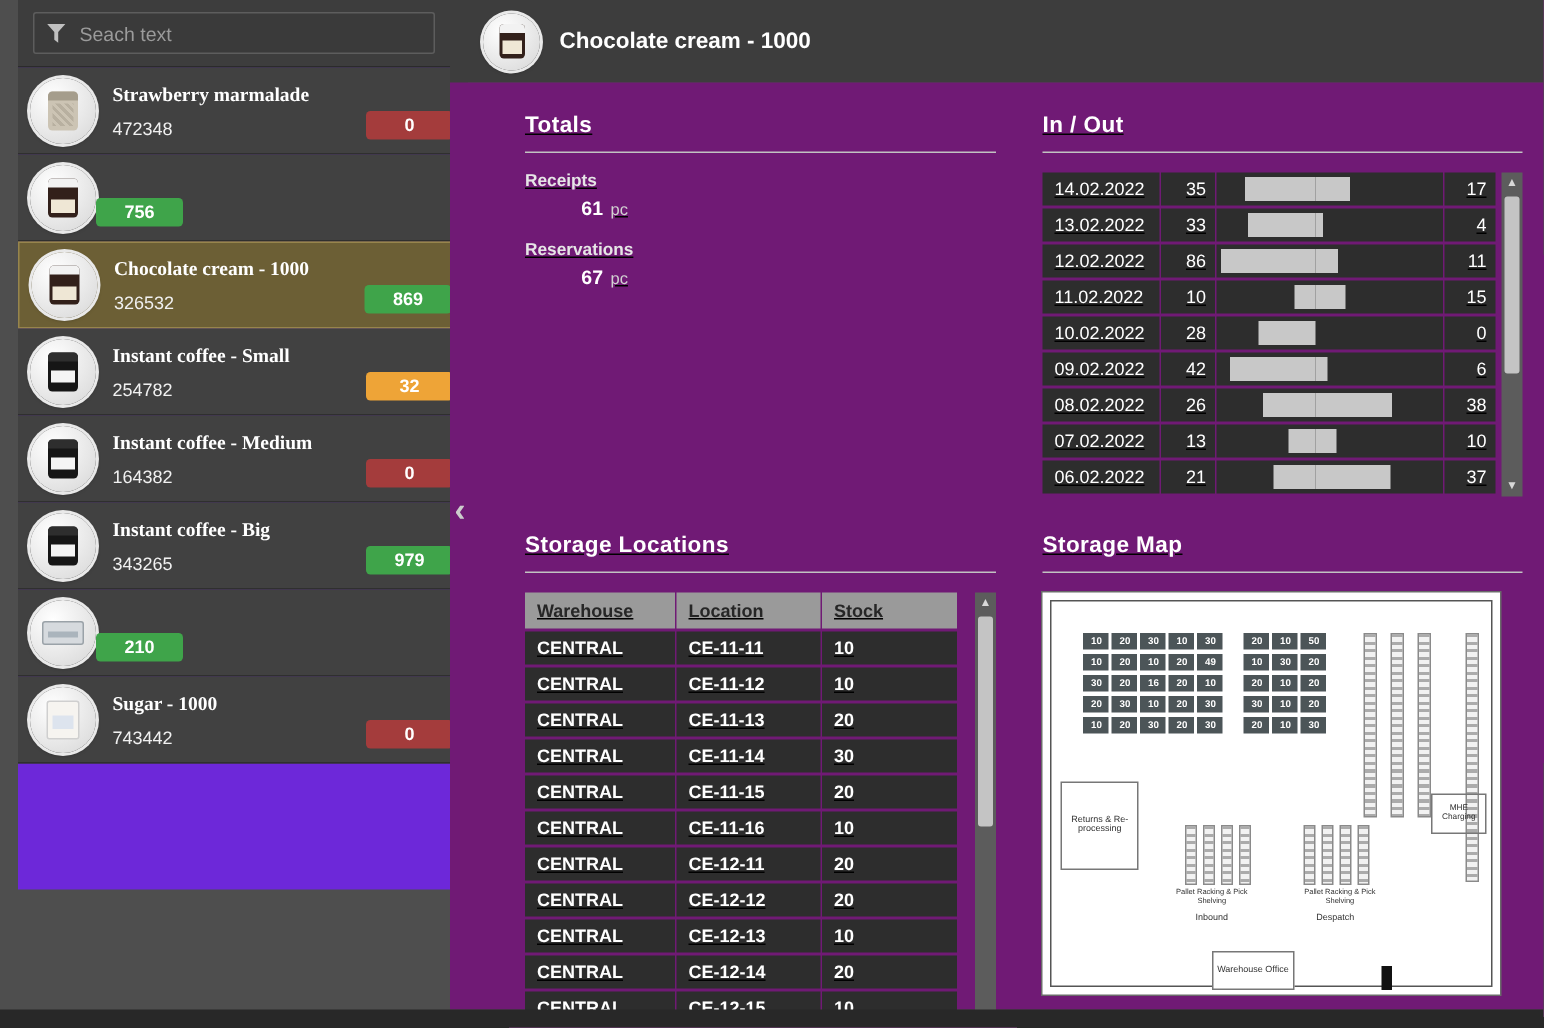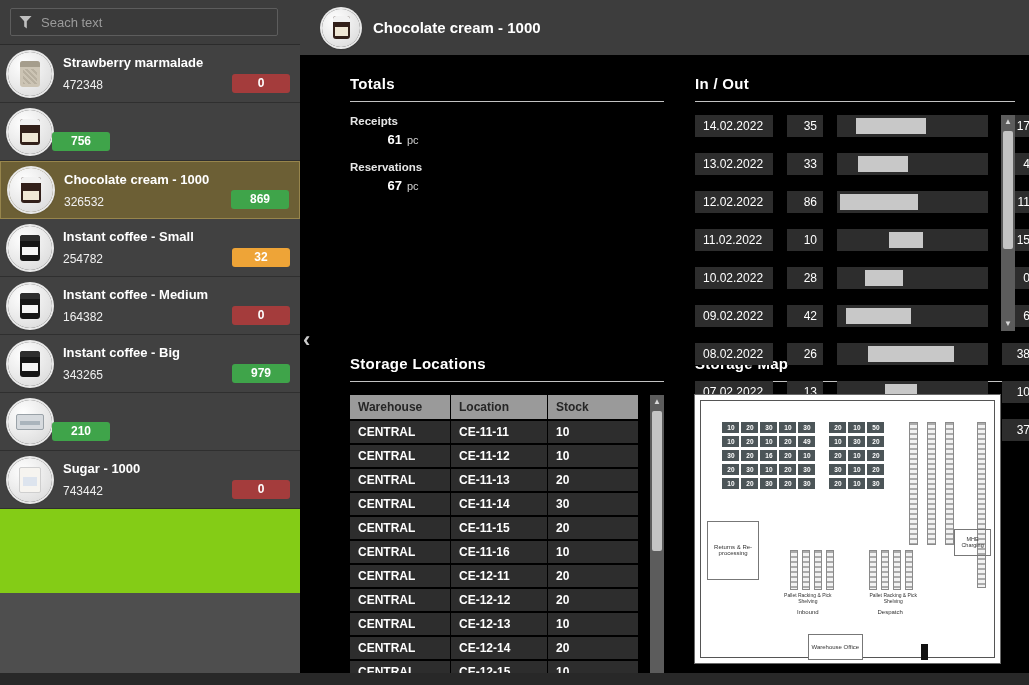--- a/index.html
+++ b/index.html
@@ -2,32 +2,32 @@
 <html><head>
 <meta charset="utf-8">
 <style>
   * { box-sizing: border-box; margin: 0; padding: 0; }
   html,body { width:1029px; height:685px; }
   body { font-family:"Liberation Sans", sans-serif; background:#4e4e4e; overflow:hidden; }
 
   .app { position:relative; width:1029px; height:685px; background:#4e4e4e; overflow:hidden; }
 
   
-  .sidebar { position:absolute; left:0; top:0; width:300px; height:593px; background:#84cc16; }
+  .sidebar { position:absolute; left:12px; top:0; width:300px; height:593px; background:#6d28d9; }
   .search-bar { height:45px; background:#3d3d3d; display:flex; align-items:center; padding:0 10px; border-bottom:1px solid #2b2b2b; }
   .search-box { display:flex; align-items:center; gap:9px; border:1px solid #5d5d5d; border-radius:2px; height:28px; width:268px; padding:0 8px; background:#3a3a3a; }
   .funnel { width:13px; height:13px; background:#c0c0c0; clip-path:polygon(0 0,100% 0,60% 45%,60% 100%,40% 84%,40% 45%); flex:0 0 auto; }
   input.search { background:transparent; border:none; outline:none; color:#ddd; font-size:13px; width:220px; font-family:"Liberation Sans",sans-serif; }
   input.search::placeholder { color:#9b9b9b; }
 
   .p-item { display:flex; align-items:center; height:58px; padding:0 8px; background:#414141; border-bottom:1px solid #2f2f2f; cursor:pointer; }
   .p-item.selected { background:#6c5f35; border:1px solid #97854c; }
   .avatar { width:44px; height:44px; border-radius:50%; background:radial-gradient(circle at 35% 30%, #ffffff, #d6d6d6); display:flex; align-items:center; justify-content:center; flex:0 0 auto; box-shadow:0 0 0 2px #e9e9e9, 0 1px 3px rgba(0,0,0,.55); }
   .p-txt { flex:1; padding-left:11px; }
-  .p-name { color:#fff; font-weight:700; font-size:13px; }
+  .p-name { color:#fff; font-weight:700; font-size:13px;font-family:Liberation Serif, serif; }
   .p-code { color:#f0f0f0; font-size:12px; margin-top:8px; }
   .badge { min-width:58px; height:19px; line-height:19px; text-align:center; color:#fff; font-weight:700; font-size:12px; border-radius:3px; align-self:flex-end; margin-bottom:9px; margin-right:2px; padding:0 6px; }
   .b-red { background:#a43c3c; }
   .b-green { background:#3fa44a; }
   .b-orange { background:#eea437; }
 
   
   .pic { position:relative; }
   .jar { width:20px; height:26px; border-radius:3px; }
   .jar-nutella { background:#32201a; }
@@ -48,32 +48,32 @@
 
   
   .main { position:absolute; left:300px; top:0; right:0; height:673px; }
   .main-header { height:55px; background:#3d3d3d; display:flex; align-items:center; padding-left:22px; gap:13px; }
   .main-header .avatar { width:38px; height:38px; }
   .main-header .jar { width:17px; height:23px; }
   .main-title { color:#fff; font-weight:700; font-size:15px; }
 
   .collapse { position:absolute; left:303px; top:330px; color:#cccccc; font-size:22px; line-height:20px; cursor:pointer; z-index:5; font-weight:700; }
 
-  .content { position:absolute; left:0; top:55px; right:0; bottom:0; background:#000000; padding:20px 14px 0 50px; display:grid; grid-template-columns:314px 320px; column-gap:31px; row-gap:24px; align-content:start; }
+  .content { position:absolute; left:0; top:55px; right:0; bottom:0; background:#701a75; padding:20px 14px 0 50px; display:grid; grid-template-columns:314px 320px; column-gap:31px; row-gap:24px; align-content:start;text-decoration:underline; }
   .section-title { color:#fff; font-weight:700; font-size:15px; letter-spacing:.3px; padding-bottom:9px; border-bottom:1px solid #c2c2c2; }
 
   
   .tot-label { color:#e6e6e6; font-weight:700; font-size:11.5px; margin-top:13px; }
   .tot-val { margin-top:3px; }
   .tot-num { display:inline-block; width:52px; text-align:right; color:#fff; font-weight:700; font-size:13px; }
   .tot-unit { color:#d2d2d2; font-size:11px; margin-left:5px; }
 
   
   .io-wrap { position:relative; margin-top:13px; padding-right:17px; height:216px; }
-  .io-row { display:grid; grid-template-columns:78px 36px 151px 34px; gap:14px; height:22px; margin-bottom:16px; }
+  .io-row { display:grid; grid-template-columns:78px 36px 151px 34px; gap:1px; height:22px; margin-bottom:2px; }
   .io-cell { background:#2d2d2d; color:#fff; font-size:12px; display:flex; align-items:center; }
   .c-date { padding-left:8px; }
   .c-in, .c-out { justify-content:flex-end; padding-right:6px; }
   .c-bar { position:relative; }
   .seg { position:absolute; top:3px; height:16px; background:#c8c8c8; }
 
   .vscroll { position:absolute; right:0; top:0; bottom:0; width:14px; background:#5c5c5c; }
   .scroll-btn { height:14px; width:14px; color:#d8d8d8; font-size:8px; line-height:14px; text-align:center; cursor:pointer; user-select:none; }
   .scroll-btn.down { position:absolute; bottom:0; }
   .scroll-thumb { position:absolute; left:2px; top:16px; width:10px; height:118px; background:#c4c4c4; border-radius:2px; cursor:pointer; }

